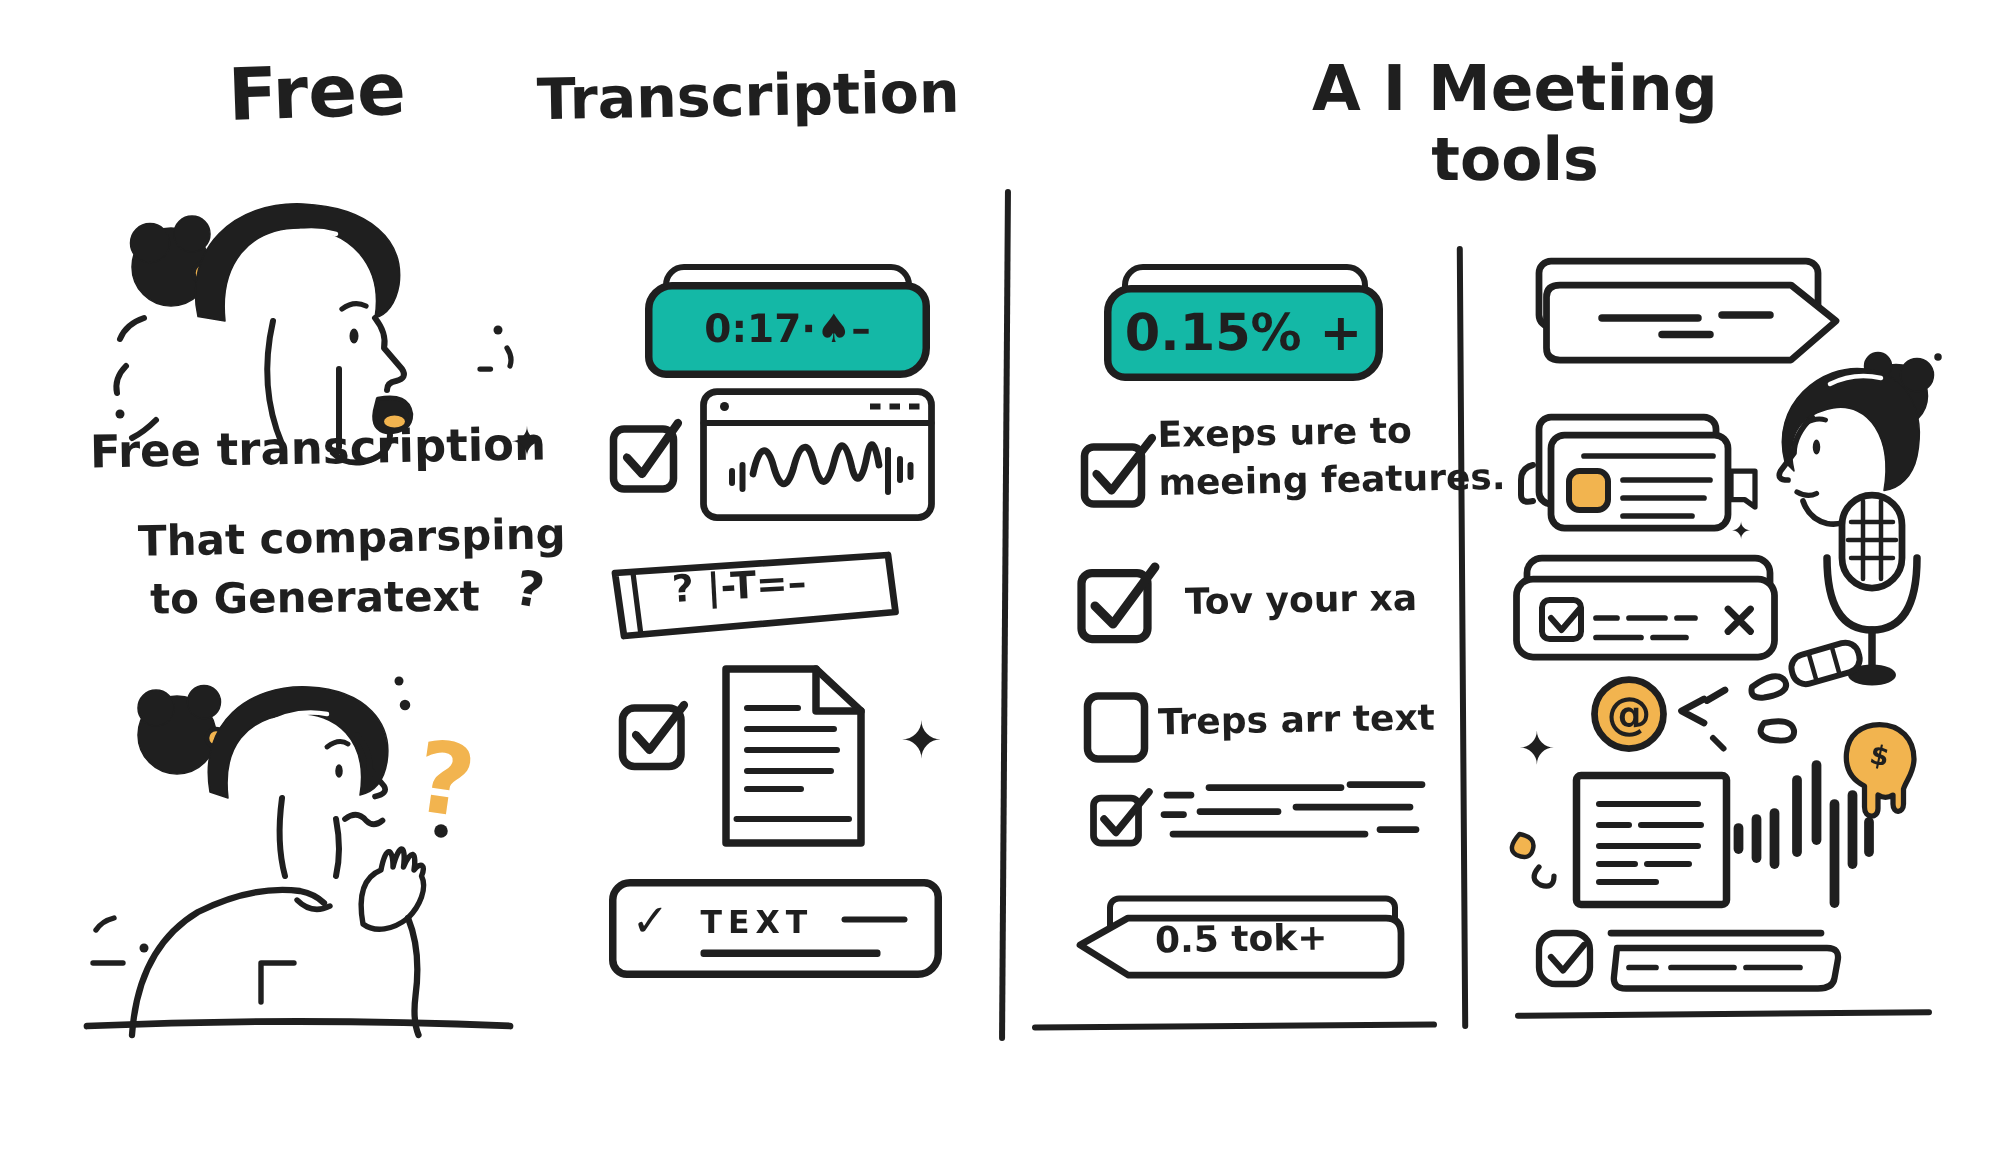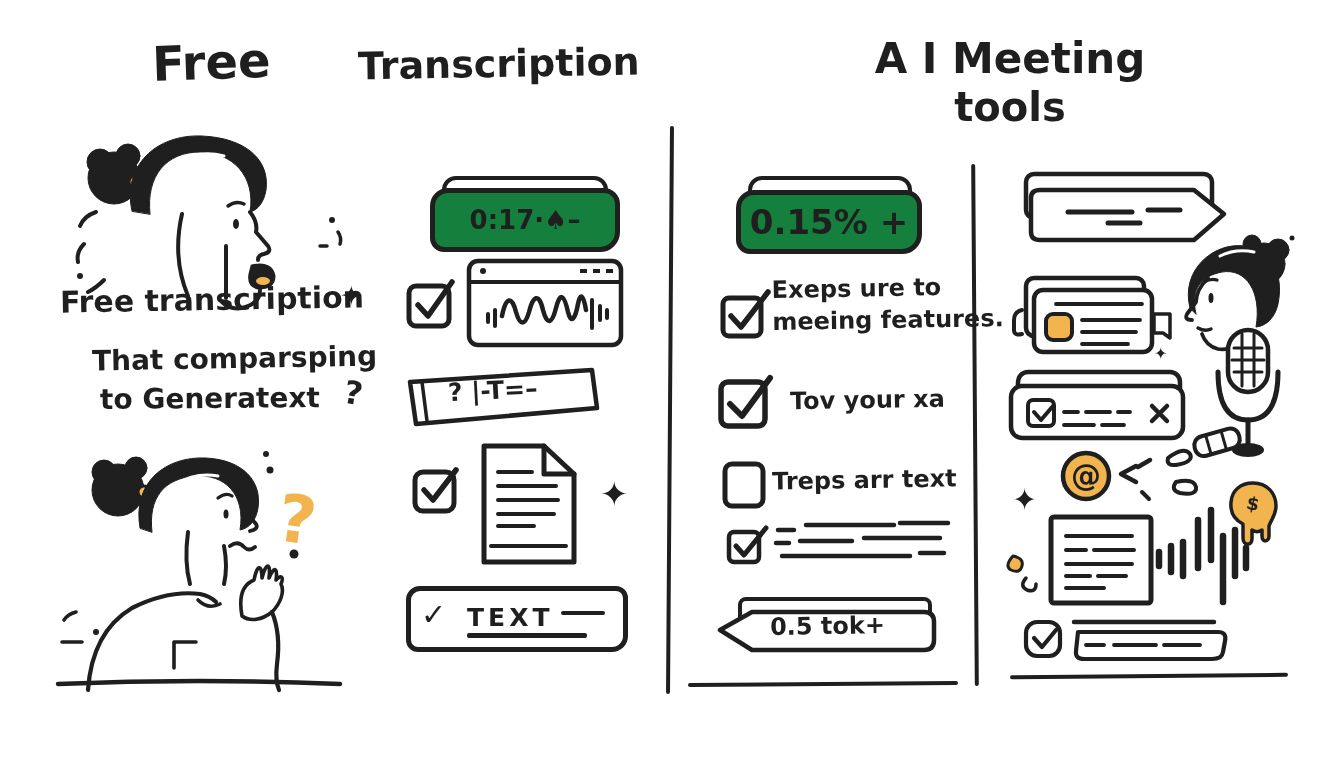--- a/index.html
+++ b/index.html
@@ -4,21 +4,21 @@
 <style>
   html,body{margin:0;padding:0;background:#fff;}
   #stage{position:relative;width:1344px;height:768px;background:#fff;overflow:hidden;
          font-family:"DejaVu Sans","Liberation Sans",sans-serif;color:#1f1f1f;}
   .abs{position:absolute;}
   .title{font-size:44px;font-weight:700;}
   .caption{font-size:28px;font-weight:700;white-space:nowrap;}
   .check-item{font-size:24px;font-weight:700;line-height:1.35;white-space:nowrap;}
   .badge-wrap{position:absolute;}
   .badge-back{position:absolute;border:4px solid #1f1f1f;border-radius:14px;background:#fff;}
-  .badge-front{position:absolute;border:5px solid #1f1f1f;border-radius:18px 16px 20px 14px;background:#15803d;
+  .badge-front{position:absolute;border:5px solid #1f1f1f;border-radius:18px 16px 20px 14px;background:#14b8a6;
                display:flex;align-items:center;justify-content:center;font-weight:700;}
   .vline{position:absolute;width:4px;background:#1f1f1f;border-radius:3px;}
   .baseline{position:absolute;height:4px;background:#1f1f1f;border-radius:3px;}
   svg{display:block;overflow:visible;}
   .doodle path,.doodle rect,.doodle line,.doodle circle,.doodle ellipse,.doodle polyline
       {vector-effect:none;}
 </style>
 </head>
 <body>
 
@@ -132,21 +132,21 @@
     <g stroke="#1f1f1f" stroke-linecap="round" stroke-linejoin="round" fill="none">
       <path d="M8,6 H68 L98,34 V122 H8 Z" fill="#fff" stroke-width="5"></path>
       <path d="M68,6 V34 H98" stroke-width="5"></path>
       <path d="M22,32 H56 M22,46 H80 M22,60 H82 M22,74 H78 M22,86 H58 M15,106 H90" stroke-width="4"></path>
     </g>
   </svg>
   <div class="abs caption" style="left:600px;top:474px;font-size:34px;">✦</div>
 
   <div class="abs" style="left:406px;top:586px;width:212px;height:56px;border:5.5px solid #1f1f1f;border-radius:14px 12px 16px 12px;background:#fff;">
     <span class="abs caption" style="left:10px;top:6px;font-size:30px;">✓</span>
-    <span class="abs caption" style="left:56px;top:12px;font-size:25px;letter-spacing:4px;">TEXT</span>
+    <span class="abs caption" style="left:56px;top:12px;font-size:21px;letter-spacing:4px;">TEXT</span>
     <span class="abs" style="left:150px;top:20px;width:44px;height:4px;background:#1f1f1f;border-radius:2px;"></span>
     <span class="abs" style="left:56px;top:42px;width:120px;height:4.5px;background:#1f1f1f;border-radius:2px;"></span>
   </div>
 
   <div class="badge-wrap" style="left:736px;top:176px;width:182px;height:72px;">
     <div class="badge-back" style="left:12px;top:0;width:156px;height:40px;"></div>
     <div class="badge-front" style="left:0;top:14px;width:176px;height:54px;font-size:34px;">0.15% +</div>
   </div>
 
   <svg class="abs doodle" style="left:718px;top:284px;" width="56" height="58" viewBox="0 0 56 58">

